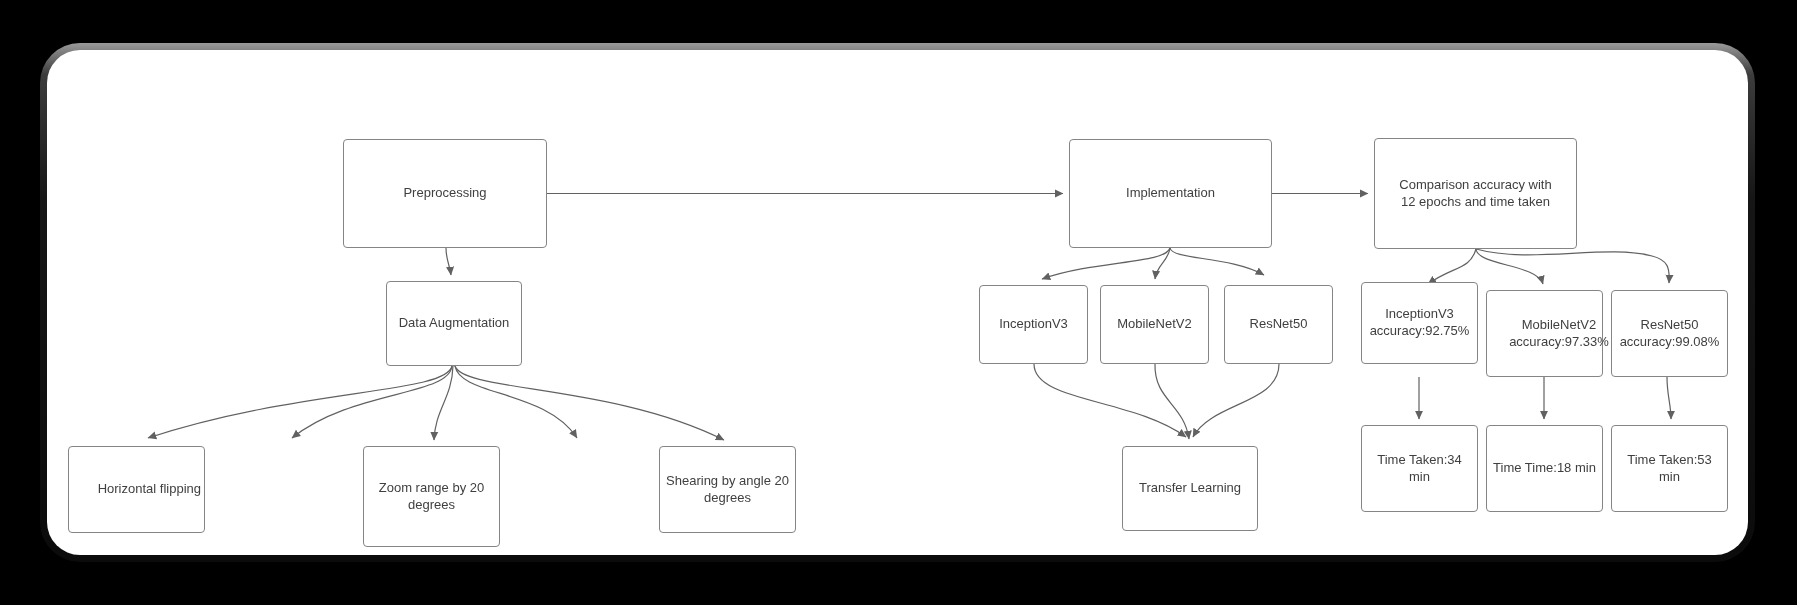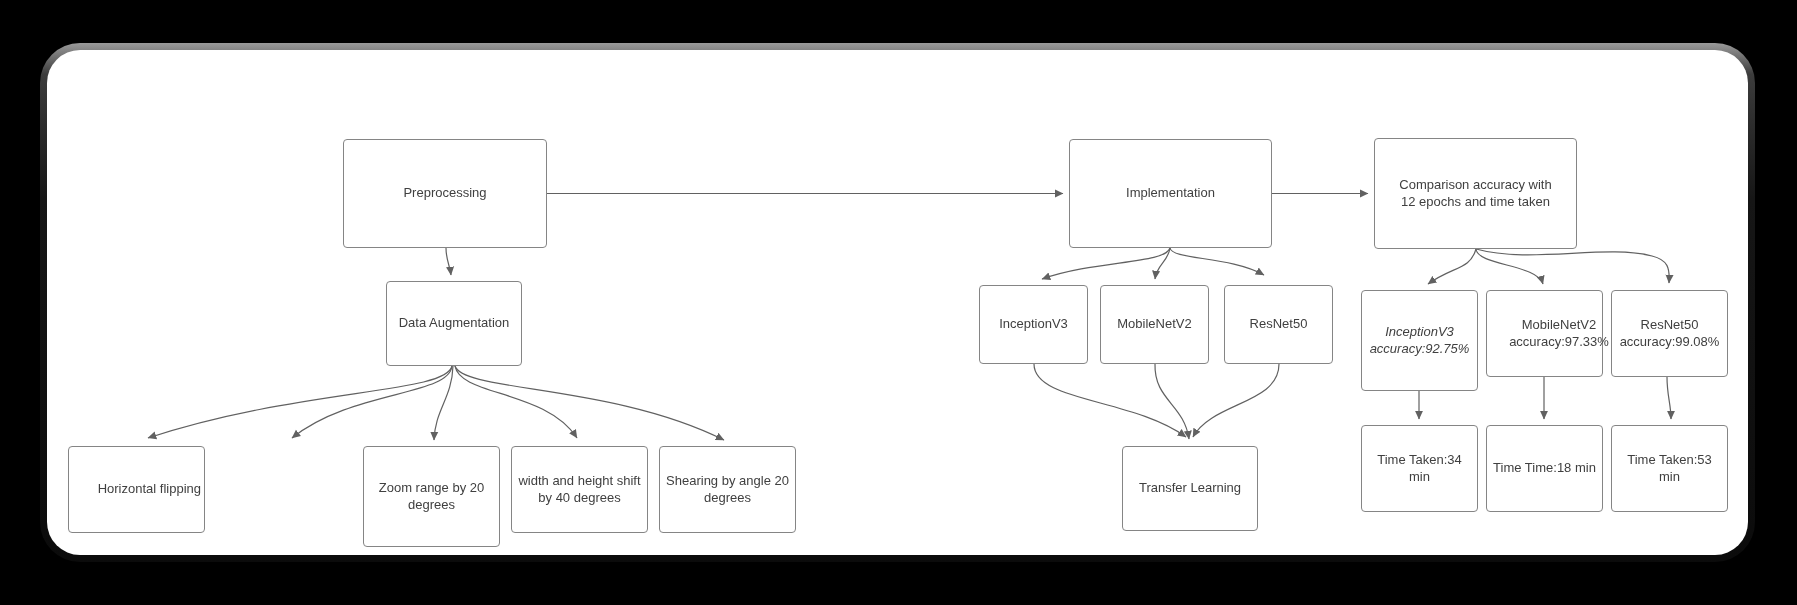--- a/index.html
+++ b/index.html
@@ -80,42 +80,39 @@
         <div class="node" style="left:386px;top:281px;width:136px;height:85px;">
           <span>Data Augmentation</span>
         </div>
 
         <div class="node" style="left:68px;top:446px;width:137px;height:87px;justify-content:flex-end;">
           <span>Horizontal flipping</span>
         </div>
         <div class="node" style="left:363px;top:446px;width:137px;height:101px;">
           <span>Zoom range by 20 degrees</span>
         </div>
-        <div class="node" style="left:511px;top:446px;width:137px;height:87px;">
-          <span>width and height shift by 40 degrees</span>
-        </div>
         <div class="node" style="left:659px;top:446px;width:137px;height:87px;">
           <span>Shearing by angle 20 degrees</span>
         </div>
 
         <div class="node" style="left:979px;top:285px;width:109px;height:79px;">
           <span>InceptionV3</span>
         </div>
         <div class="node" style="left:1100px;top:285px;width:109px;height:79px;">
           <span>MobileNetV2</span>
         </div>
         <div class="node" style="left:1224px;top:285px;width:109px;height:79px;">
           <span>ResNet50</span>
         </div>
 
         <div class="node" style="left:1122px;top:446px;width:136px;height:85px;">
           <span>Transfer Learning</span>
         </div>
 
-        <div class="node" style="left:1361px;top:290px;width:117px;height:101px;font-style:italic;">
+        <div class="node" style="left:1361px;top:282px;width:117px;height:82px;">
           <span>InceptionV3 accuracy:92.75%</span>
         </div>
         <div class="node" style="left:1486px;top:290px;width:117px;height:87px;padding-left:32px;">
           <span>MobileNetV2 accuracy:97.33%</span>
         </div>
         <div class="node" style="left:1611px;top:290px;width:117px;height:87px;">
           <span>ResNet50 accuracy:99.08%</span>
         </div>
 
         <div class="node" style="left:1361px;top:425px;width:117px;height:87px;">

